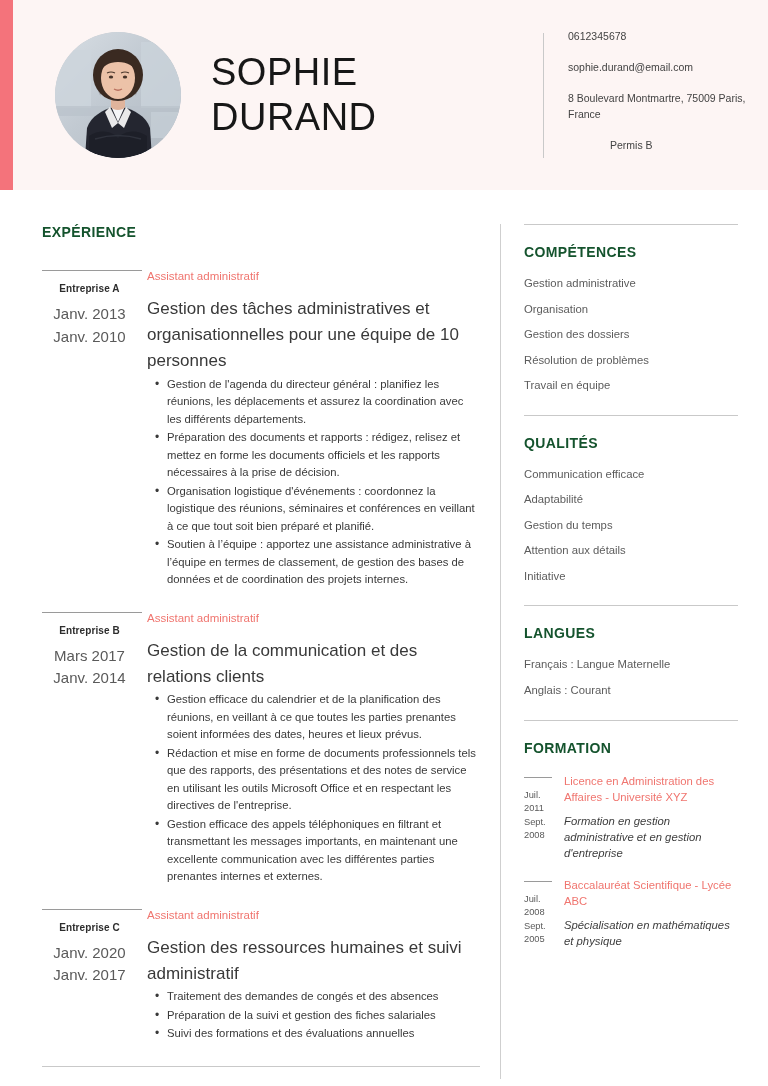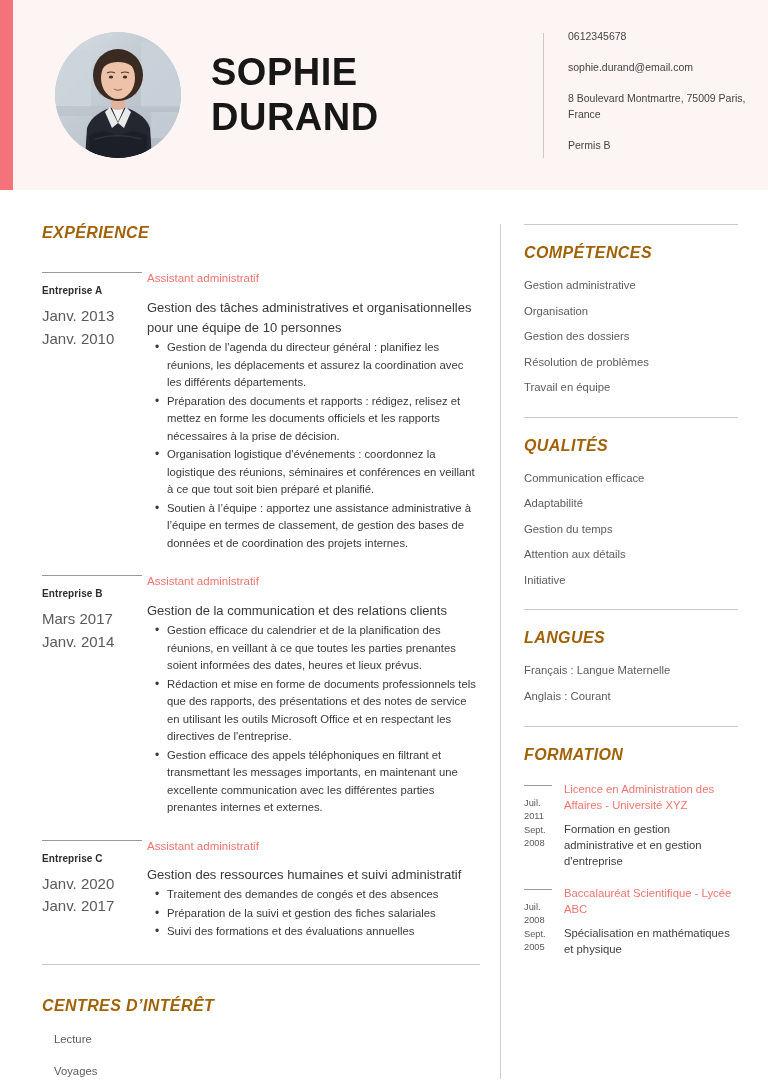--- a/index.html
+++ b/index.html
@@ -45,21 +45,21 @@
     background: #c7ccd2;
   }
   .photo-svg { display: block; width: 100%; height: 100%; }
 
   .name-block {
     margin-left: 30px;
     flex: 1 1 auto;
   }
   .name-line {
     font-family: "Liberation Sans Narrow", "Liberation Sans", sans-serif;
-    font-weight: 700;
+    font-weight: 400;
     font-size: 38px;
     line-height: 1.18;
     letter-spacing: 0.5px;
     color: #171717;
   }
 
   .contact-divider {
     width: 1px;
     background: #c9c9c9;
     height: 125px;
@@ -72,21 +72,21 @@
     padding-right: 2px;
     align-self: center;
     margin-top: -8px;
   }
   .contact-item {
     font-size: 10.5px;
     line-height: 1.45;
     color: #434343;
     margin-bottom: 16px;
   }
-  .contact-item:last-child { margin-bottom: 0; }
+  .contact-item:last-child { margin-bottom: 0; margin-left: 42px; }
 
   
   .content {
     display: flex;
     padding-top: 34px;
   }
   .col-main {
     width: 500px;
     flex: 0 0 auto;
     padding-left: 42px;
@@ -101,39 +101,39 @@
   .col-side {
     flex: 1 1 auto;
     padding-left: 23px;
     padding-right: 30px;
   }
 
   
   .section-title {
     font-family: "Liberation Sans Narrow", "Liberation Sans", sans-serif;
     font-weight: 700;
-    font-size: 16px;
+    font-size: 14px;
     letter-spacing: 0.4px;
-    color: #a16207;
+    color: #14532d;
     text-transform: uppercase;
-    font-style: italic;
   }
 
   
   .exp-head { margin-bottom: 30px; }
 
   .exp-entry {
     display: flex;
     margin-bottom: 22px;
   }
   .exp-left {
     width: 105px;
     flex: 0 0 auto;
     padding-right: 10px;
     padding-top: 13px;
+    text-align: center;
   }
   .exp-rule {
     border-top: 1px solid #9a9a9a;
     width: 100px;
     margin-bottom: 12px;
     margin-top: -13px;
   }
   .company {
     font-size: 10px;
     font-weight: 700;
@@ -148,21 +148,21 @@
   }
 
   .exp-right { flex: 1 1 auto; }
   .job-title {
     color: #f0756f;
     font-size: 11.5px;
     margin-bottom: 12px;
     line-height: 1.2;
   }
   .job-summary {
-    font-size: 13px;
+    font-size: 17px;
     line-height: 1.55;
     color: #393939;
   }
   ul.job-bullets {
     list-style: none;
     margin-top: 1px;
   }
   ul.job-bullets li {
     font-size: 11.3px;
     line-height: 1.55;
@@ -234,20 +234,21 @@
   .edu-degree {
     color: #f0756f;
     font-size: 11.3px;
     line-height: 1.42;
     margin-bottom: 8px;
   }
   .edu-desc {
     font-size: 11.3px;
     line-height: 1.42;
     color: #3d3d3d;
+    font-style: italic;
   }
 </style>
 </head>
 <body>
 
 <div class="header">
   <div class="accent-stripe"></div>
 
   <div class="photo-wrap">
     <svg class="photo-svg" viewBox="0 0 126 126">

